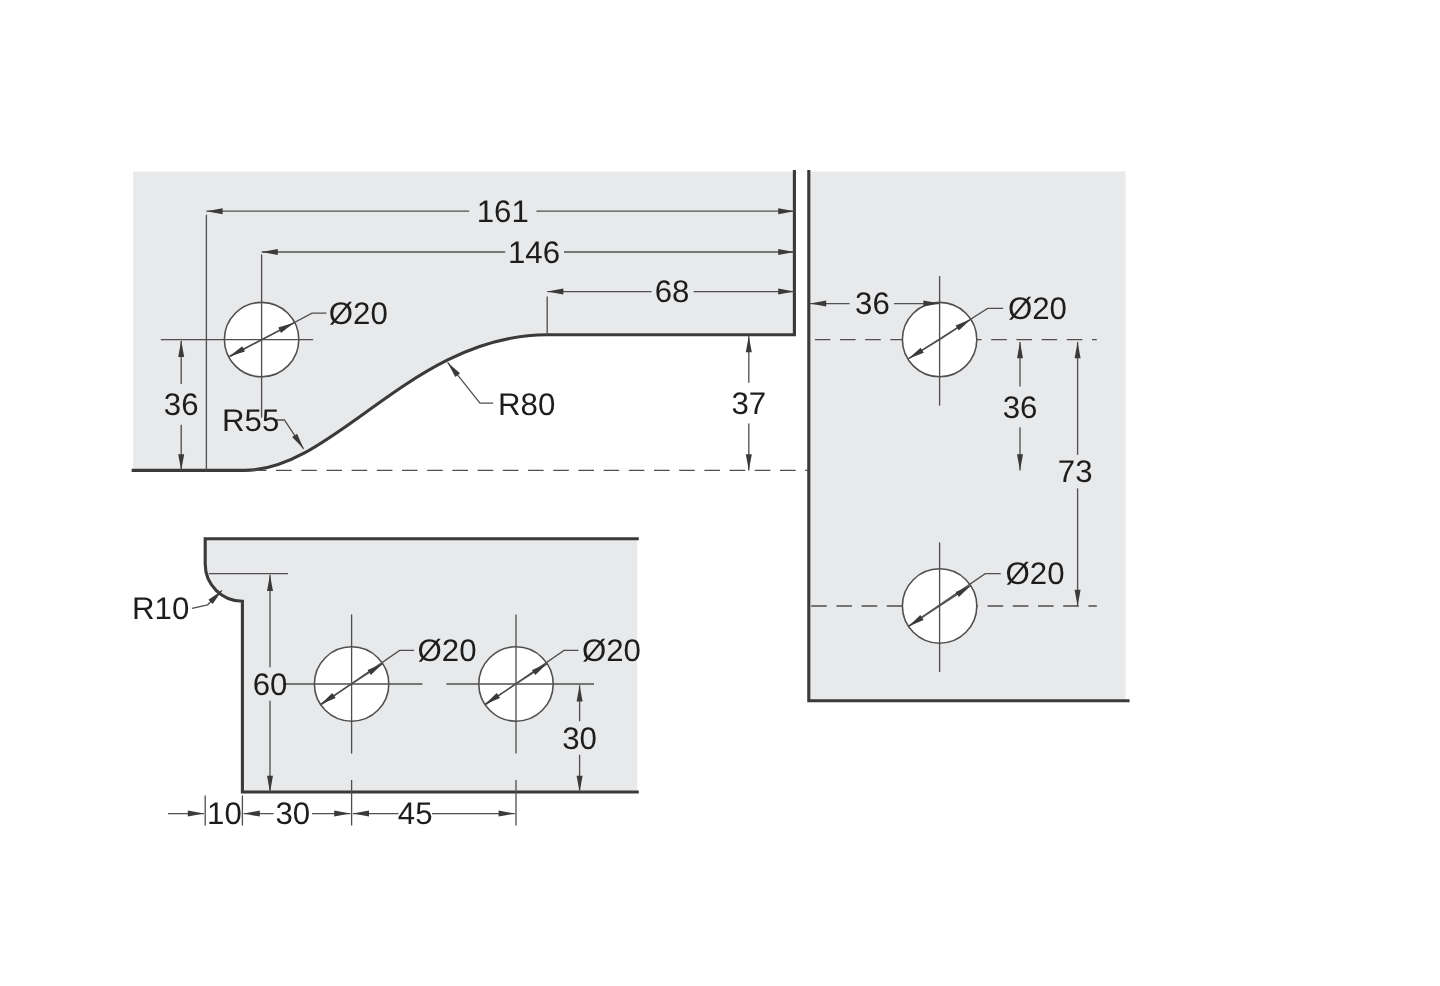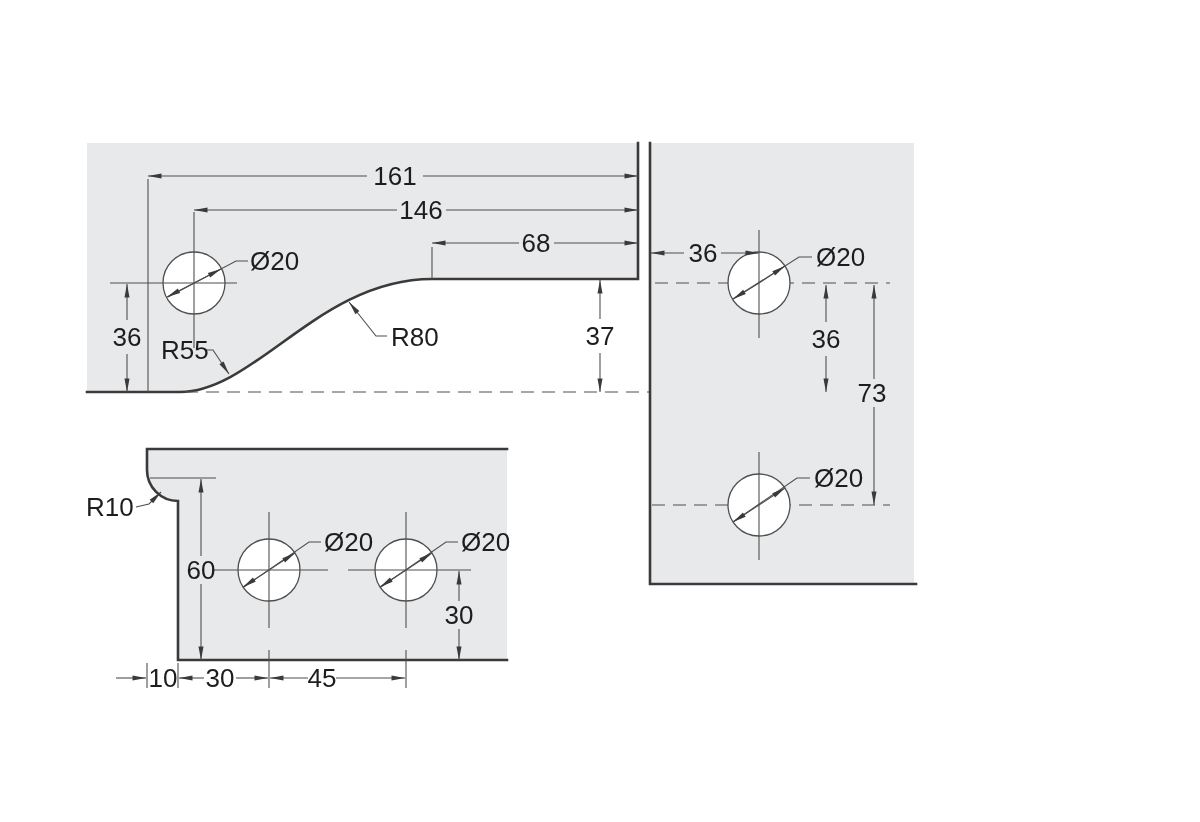--- a/index.html
+++ b/index.html
@@ -3,21 +3,21 @@
 <meta charset="utf-8">
 <style>
   :root{
     --background:#ffffff;
     --part-fill:#e8e9eb;
     --outline:#3a3a3a;
     --thin-line:#4f4f4f;
     --text:#1d1d1d;
   }
   html,body{margin:0;padding:0;background:var(--background);}
-  .stage{width:1000px;height:822px;position:relative;background:var(--background);}
+  .stage{width:1000px;height:822px;position:relative;background:var(--background);padding-left:24px;}
   svg{display:block;}
   .part-fill{fill:var(--part-fill);stroke:none;}
   .edge{fill:none;stroke:var(--outline);stroke-width:2.6;stroke-linecap:square;stroke-linejoin:miter;}
   .thin{fill:none;stroke:var(--thin-line);stroke-width:1.1;}
   .dash{stroke-dasharray:13 8;}
   .hole{fill:#ffffff;stroke:var(--thin-line);stroke-width:1.3;}
   text{font-family:"Liberation Sans","DejaVu Sans",sans-serif;font-size:26px;fill:var(--text);}
   .mid{text-anchor:middle;dominant-baseline:central;}
   .start{text-anchor:start;dominant-baseline:central;}
   #arw path{fill:var(--outline);}

